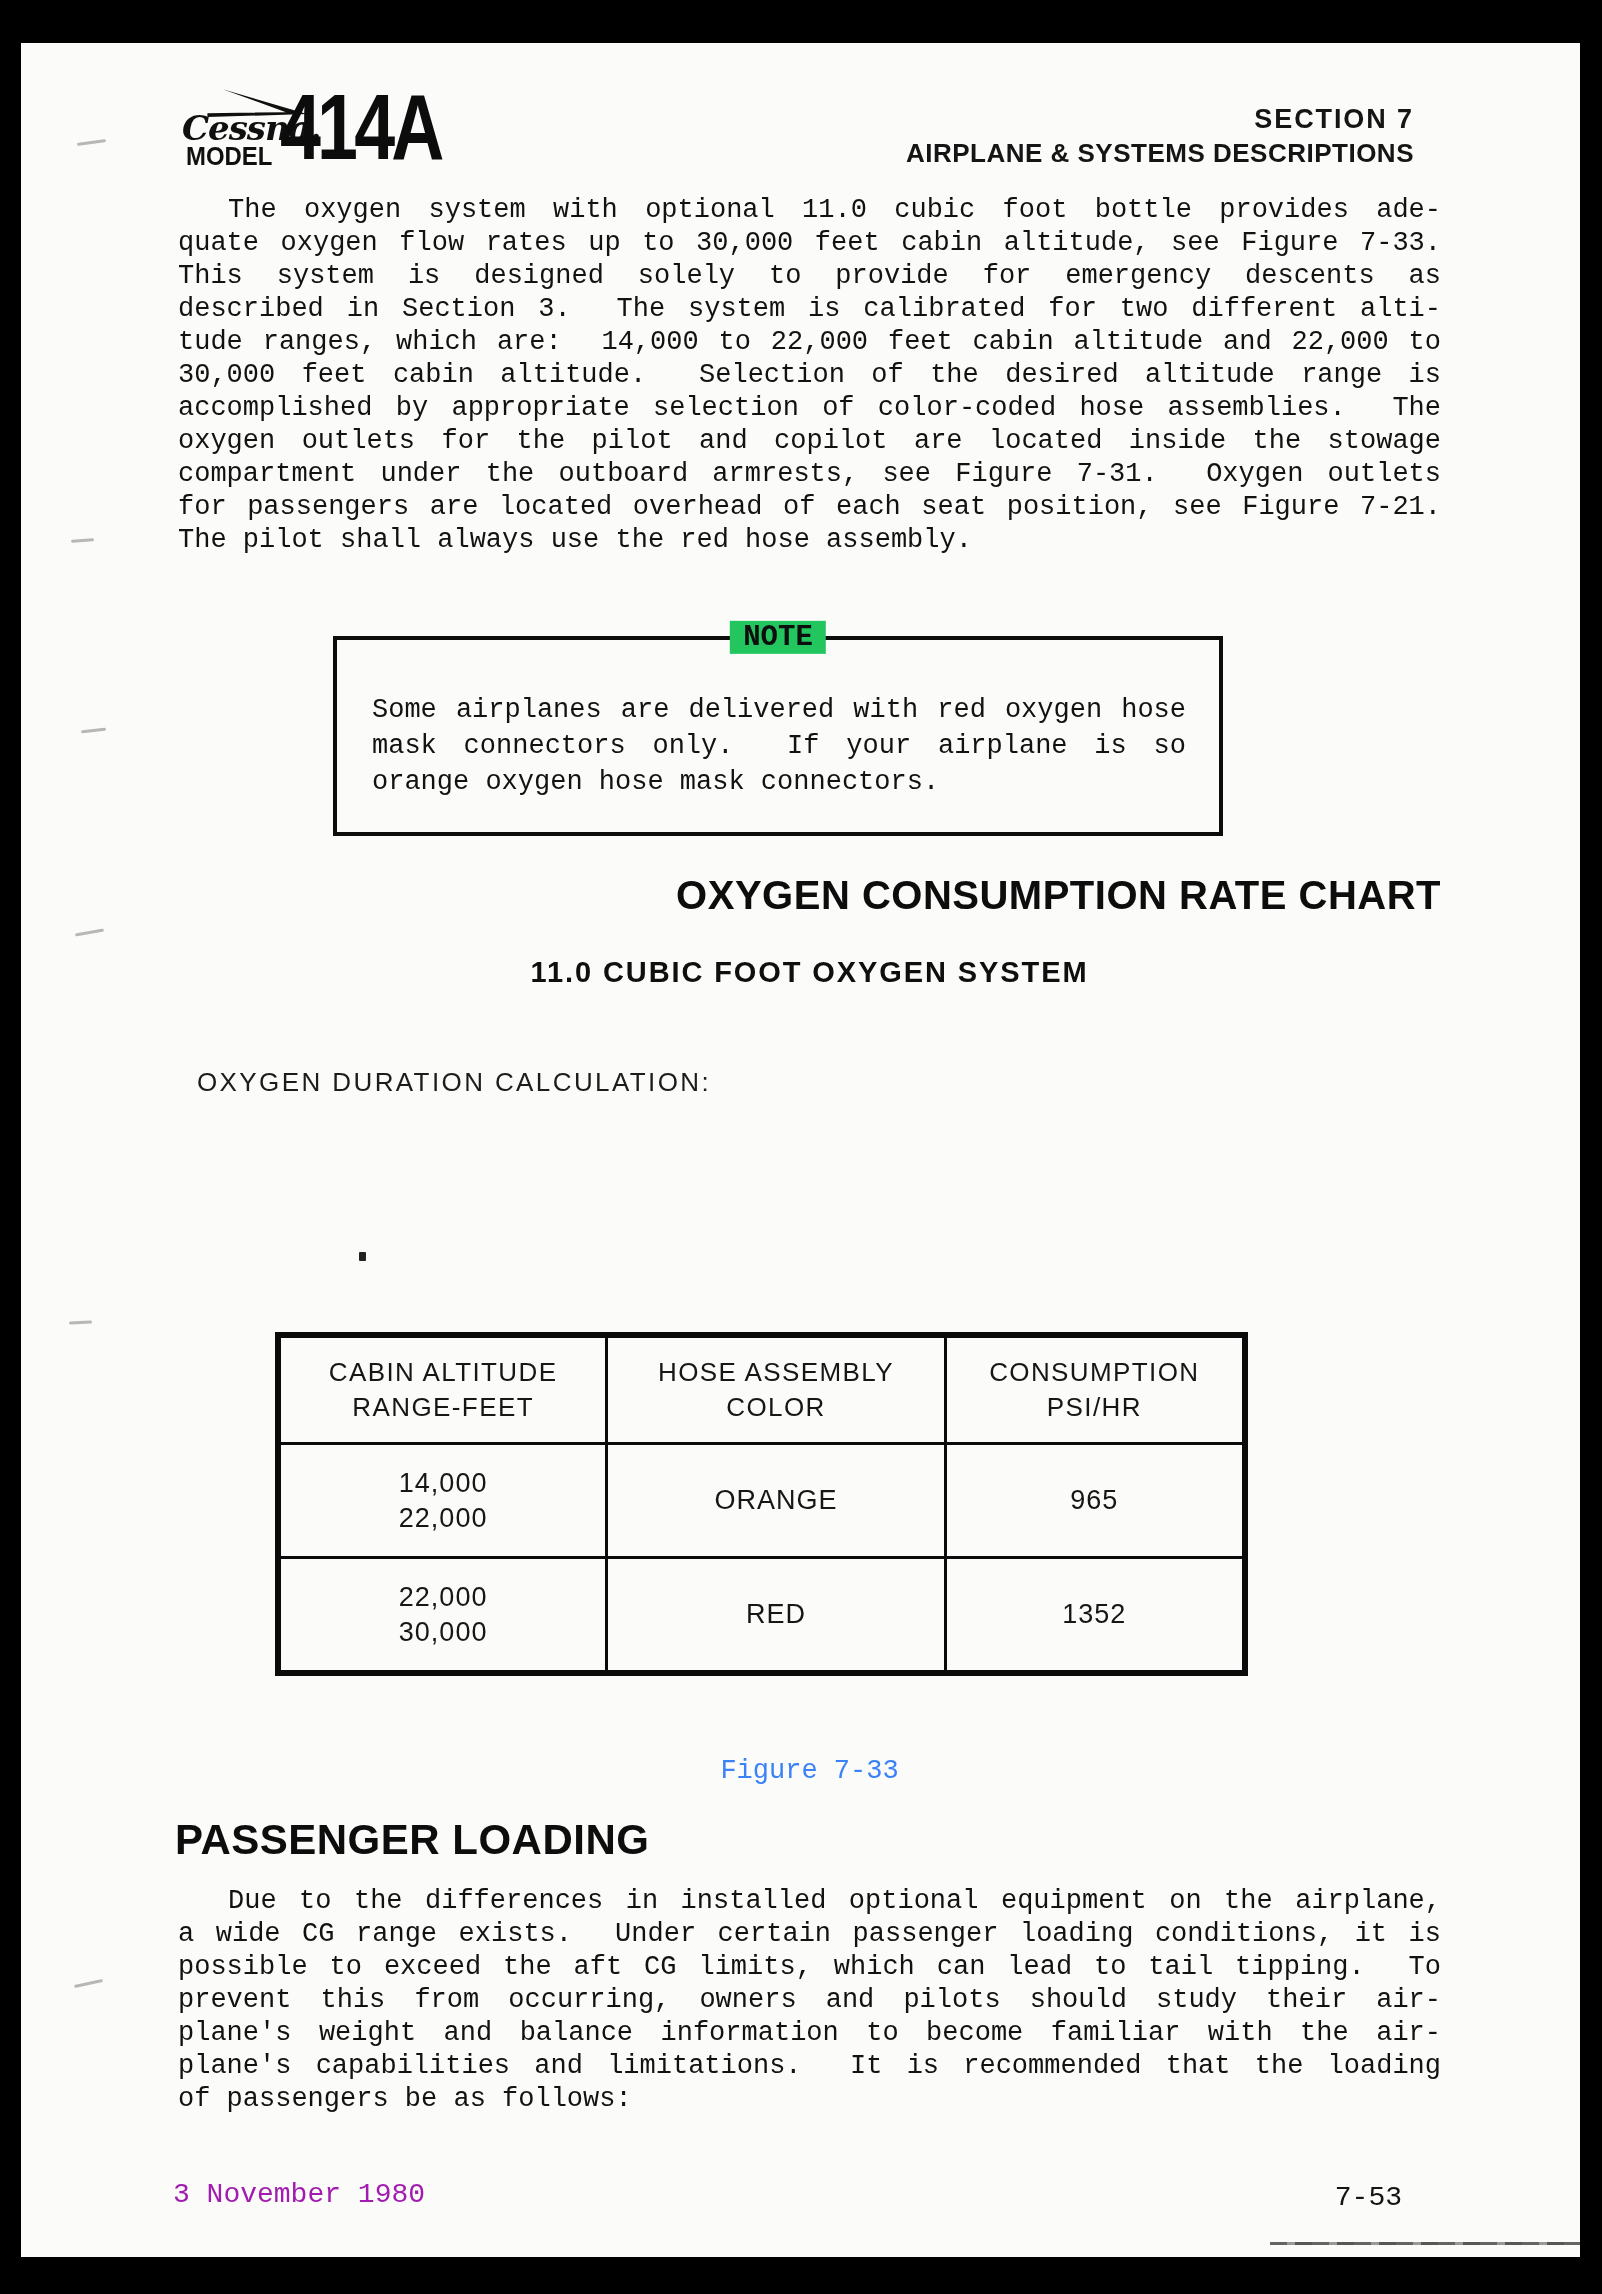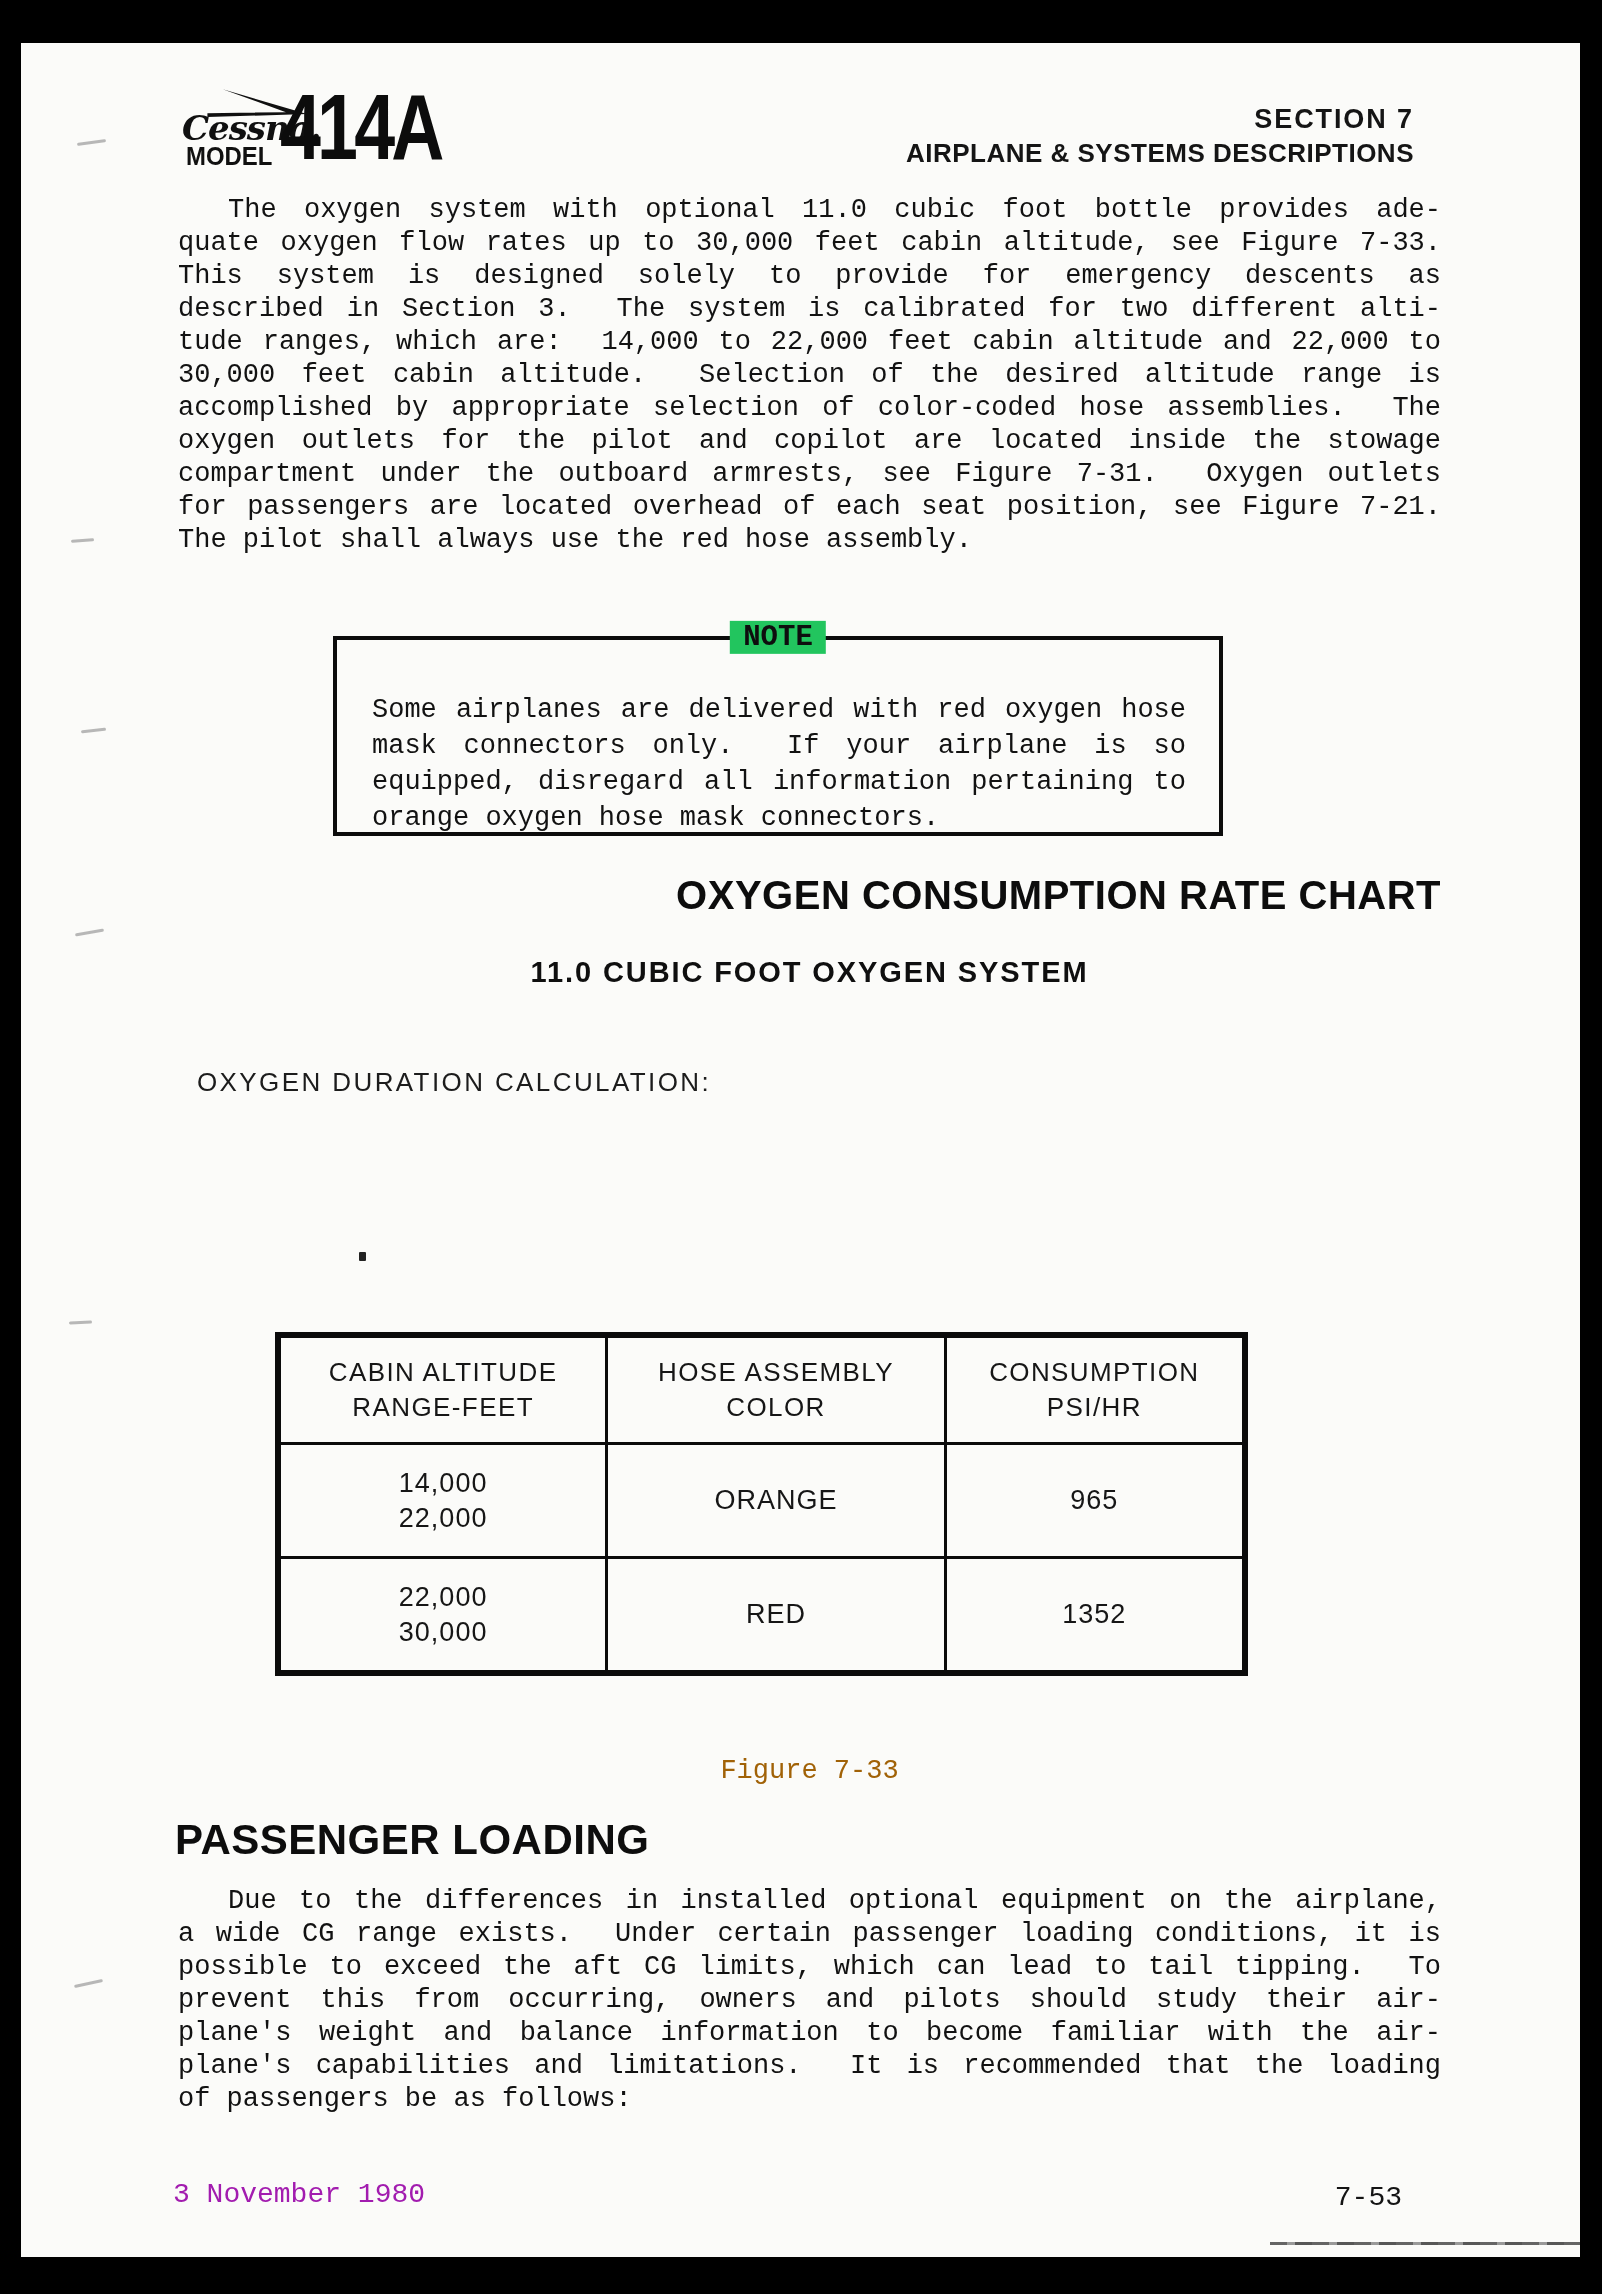--- a/index.html
+++ b/index.html
@@ -100,21 +100,21 @@
     border:6.7px solid #0b0b0b;color:#161616;
   }
   .ox-table th,.ox-table td{
     border:3.8px solid #0b0b0b;vertical-align:middle;padding:0;
   }
   .ox-table th{height:104px;font-weight:400;font-size:26px;letter-spacing:1.4px;line-height:35px;}
   .ox-table td{height:111px;font-weight:400;font-size:27px;letter-spacing:1px;line-height:35px;text-align:center;}
 
   .figure-caption{
     position:absolute;left:157px;top:1713px;width:1263px;text-align:center;
-    font-size:27px;color:#a16207;
+    font-size:27px;color:#3b82f6;
   }
   .section-heading{
     position:absolute;left:154px;top:1773px;
     font-weight:700;font-size:42px;letter-spacing:0.5px;color:#0d0d0d;
   }
 
   
   .footer-date{position:absolute;left:152px;top:2136px;font-size:28px;color:#a21caf;}
   .footer-page{position:absolute;right:178px;top:2139px;font-size:28px;color:#141414;}
   .bottom-dash-line{
@@ -164,21 +164,20 @@
         <div class="tl">compartment under the outboard armrests, see Figure 7-31.  Oxygen outlets</div>
         <div class="tl">for passengers are located overhead of each seat position, see Figure 7-21.</div>
         <div class="tl">The pilot shall always use the red hose assembly.</div>
       </div>
 
     <div class="note-box">
       <div class="note-label mono">NOTE</div>
       <div class="note-text mono lines-justify">
           <div class="tl">Some airplanes are delivered with red oxygen hose</div>
           <div class="tl">mask connectors only.  If your airplane is so</div>
-          <div class="tl">equipped, disregard all information pertaining to</div>
           <div class="tl">orange oxygen hose mask connectors.</div>
         </div>
     </div>
 
     <div class="chart-title sans">OXYGEN CONSUMPTION RATE CHART</div>
     <div class="chart-subtitle sans">11.0 CUBIC FOOT OXYGEN SYSTEM</div>
 
     <div class="calc-heading sans">OXYGEN DURATION CALCULATION:</div>
 
 

